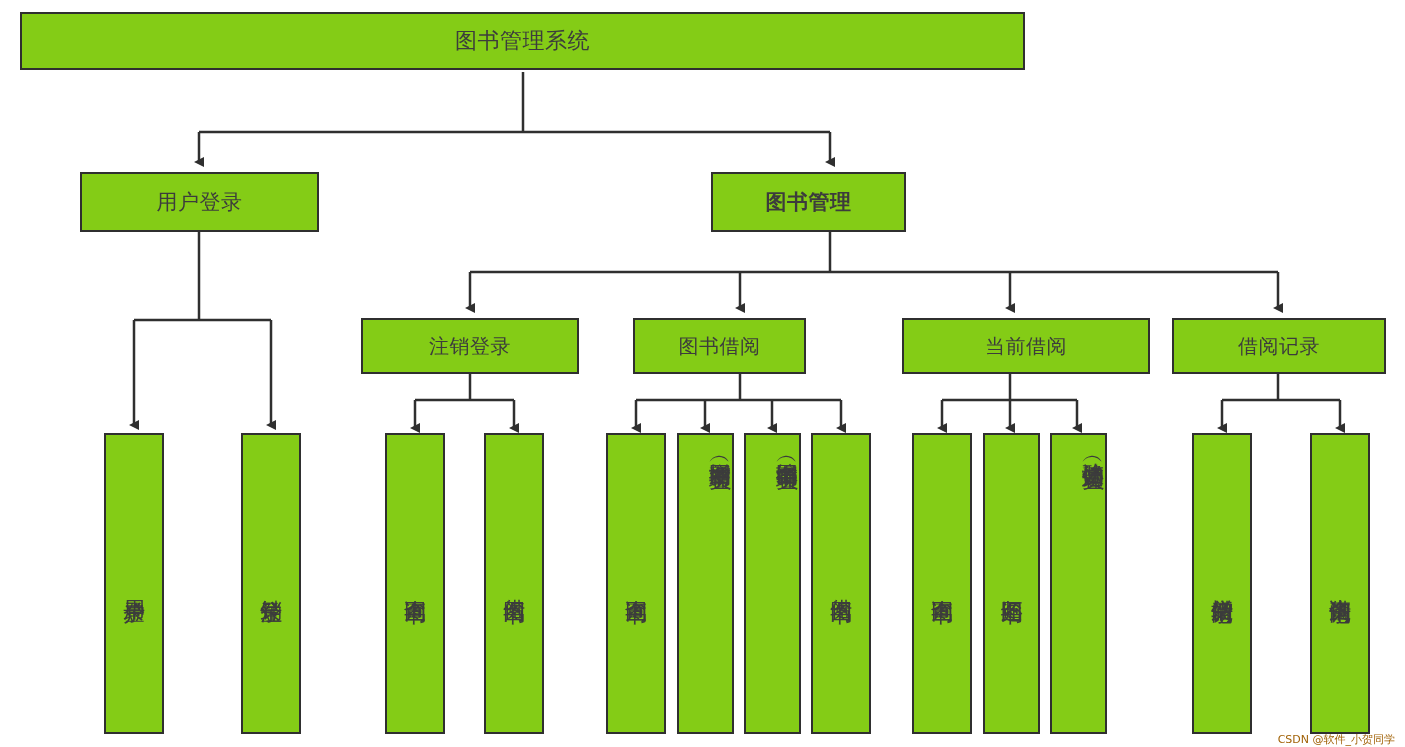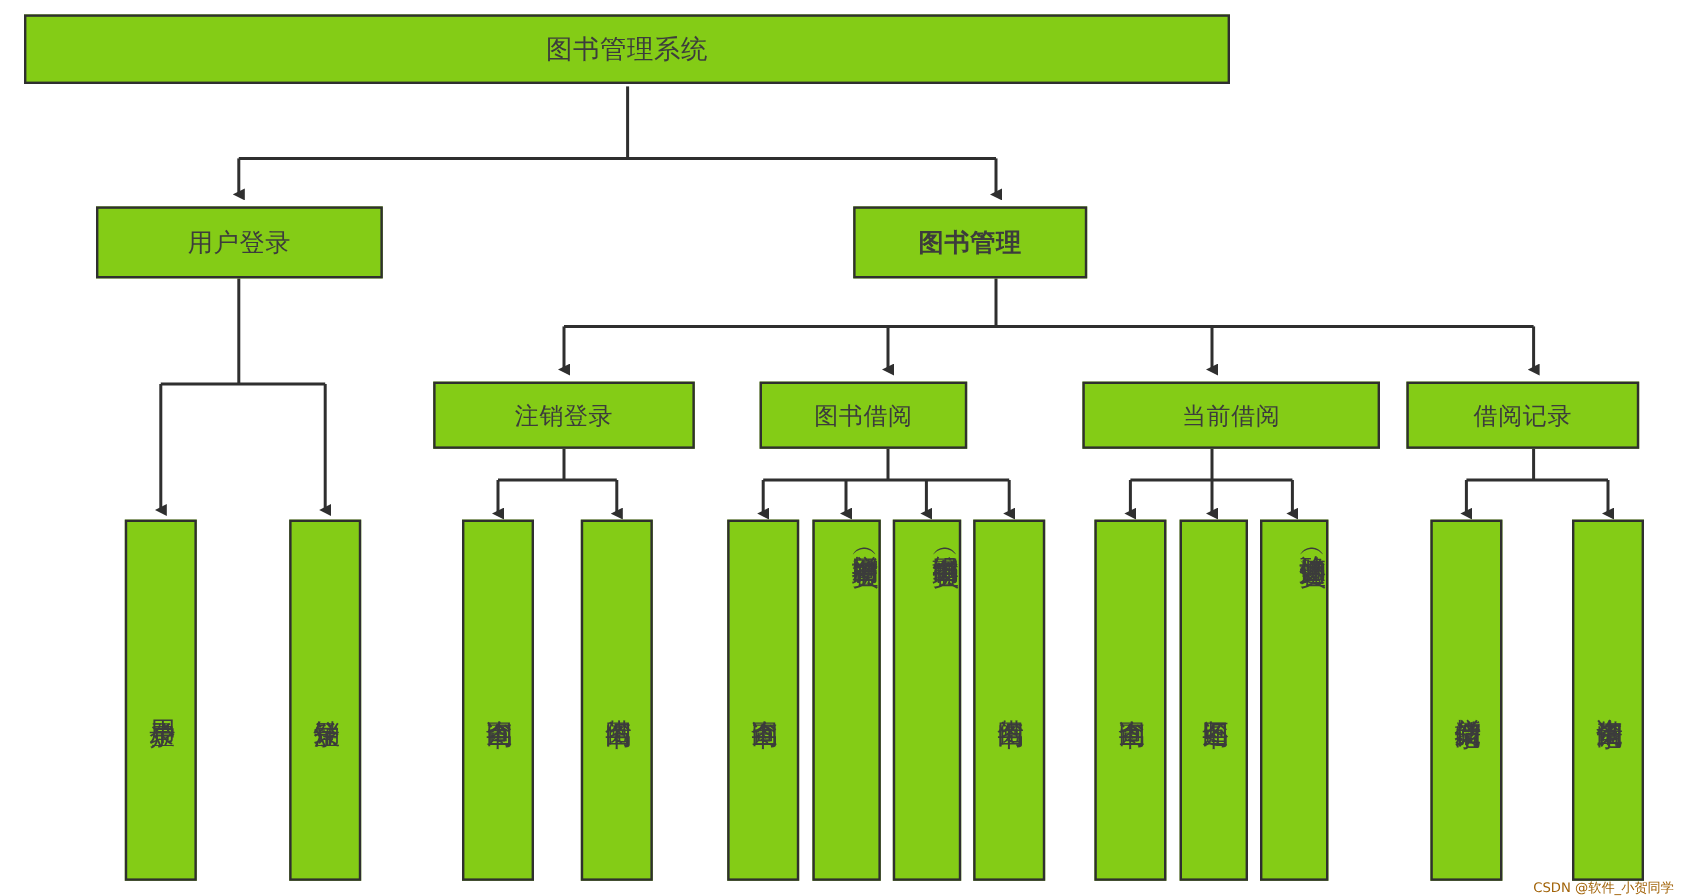--- a/index.html
+++ b/index.html
@@ -147,21 +147,21 @@
 
   <div class="node level3" style="left:361px; top:318px; width:218px; height:56px;">
     <span>注销登录</span>
   </div>
   <div class="node level3" style="left:633px; top:318px; width:173px; height:56px;">
     <span>图书借阅</span>
   </div>
   <div class="node level3" style="left:902px; top:318px; width:248px; height:56px;">
     <span>当前借阅</span>
   </div>
-  <div class="node level3" style="left:1172px; top:318px; width:194px; height:56px;justify-content:center;">
+  <div class="node level3" style="left:1172px; top:318px; width:214px; height:56px;justify-content:center;">
     <span>借阅记录</span>
   </div>
 
   <div class="node leaf mid" style="left:104px; top:433px; width:60px; height:301px;">
     <span>用户登录</span>
   </div>
   <div class="node leaf mid" style="left:241px; top:433px; width:60px; height:301px;">
     <span>注销登录</span>
   </div>
 

